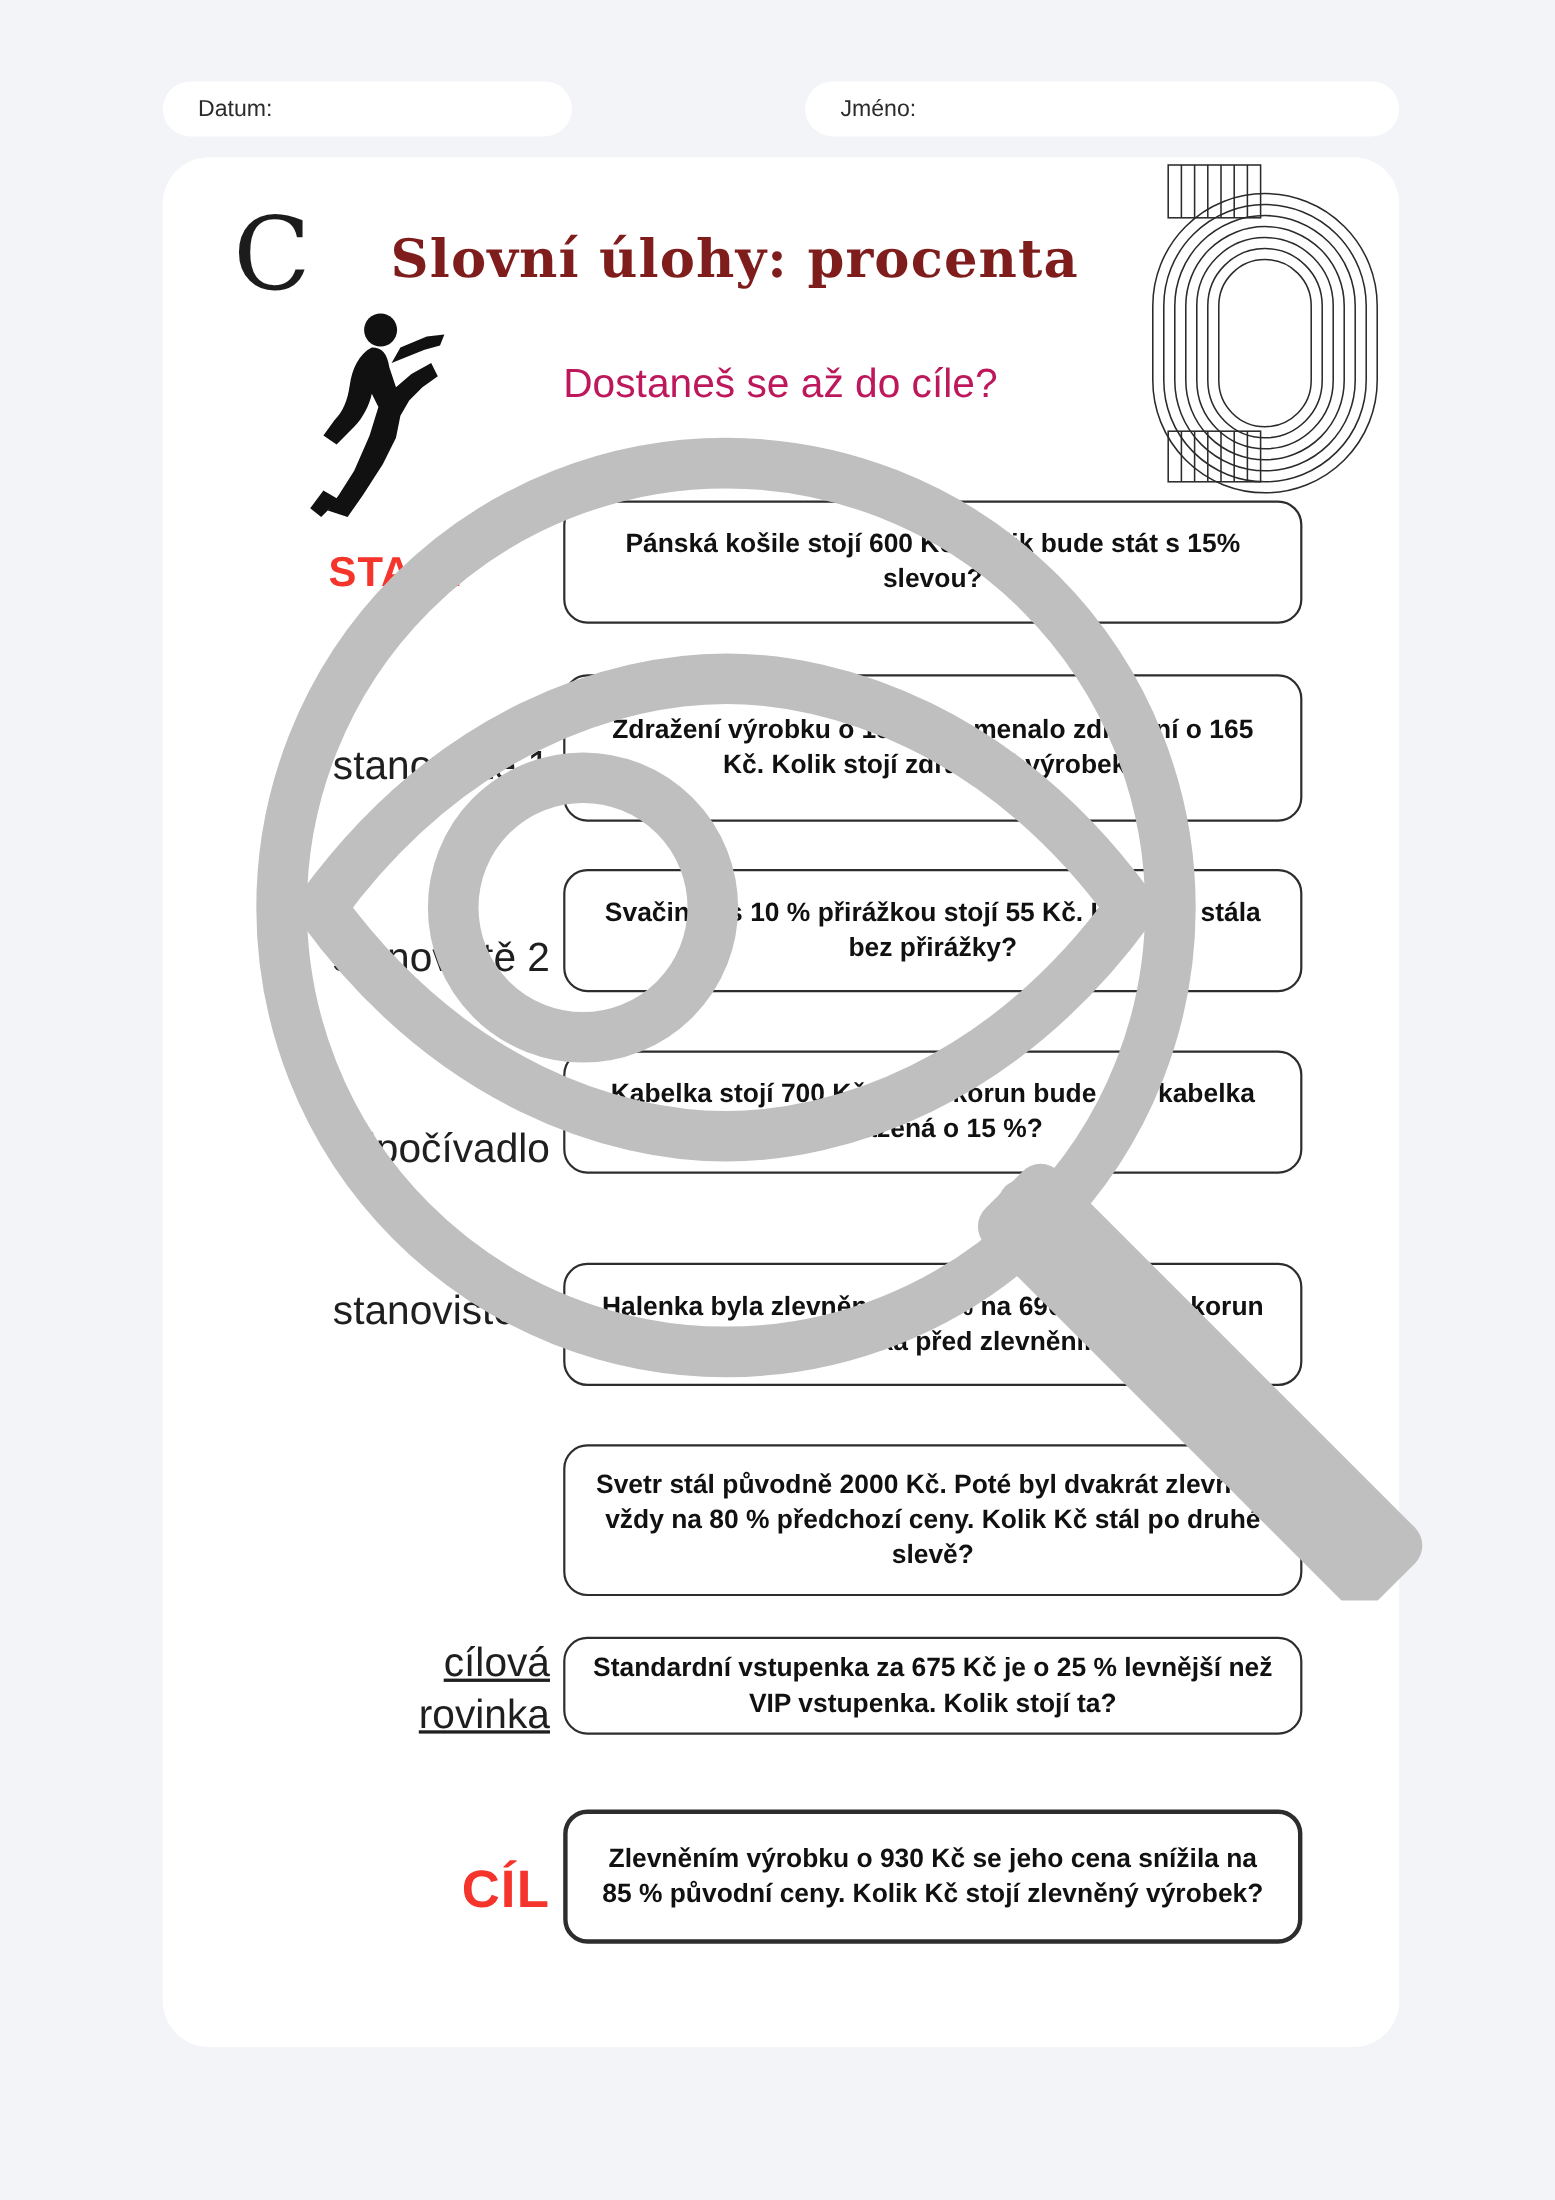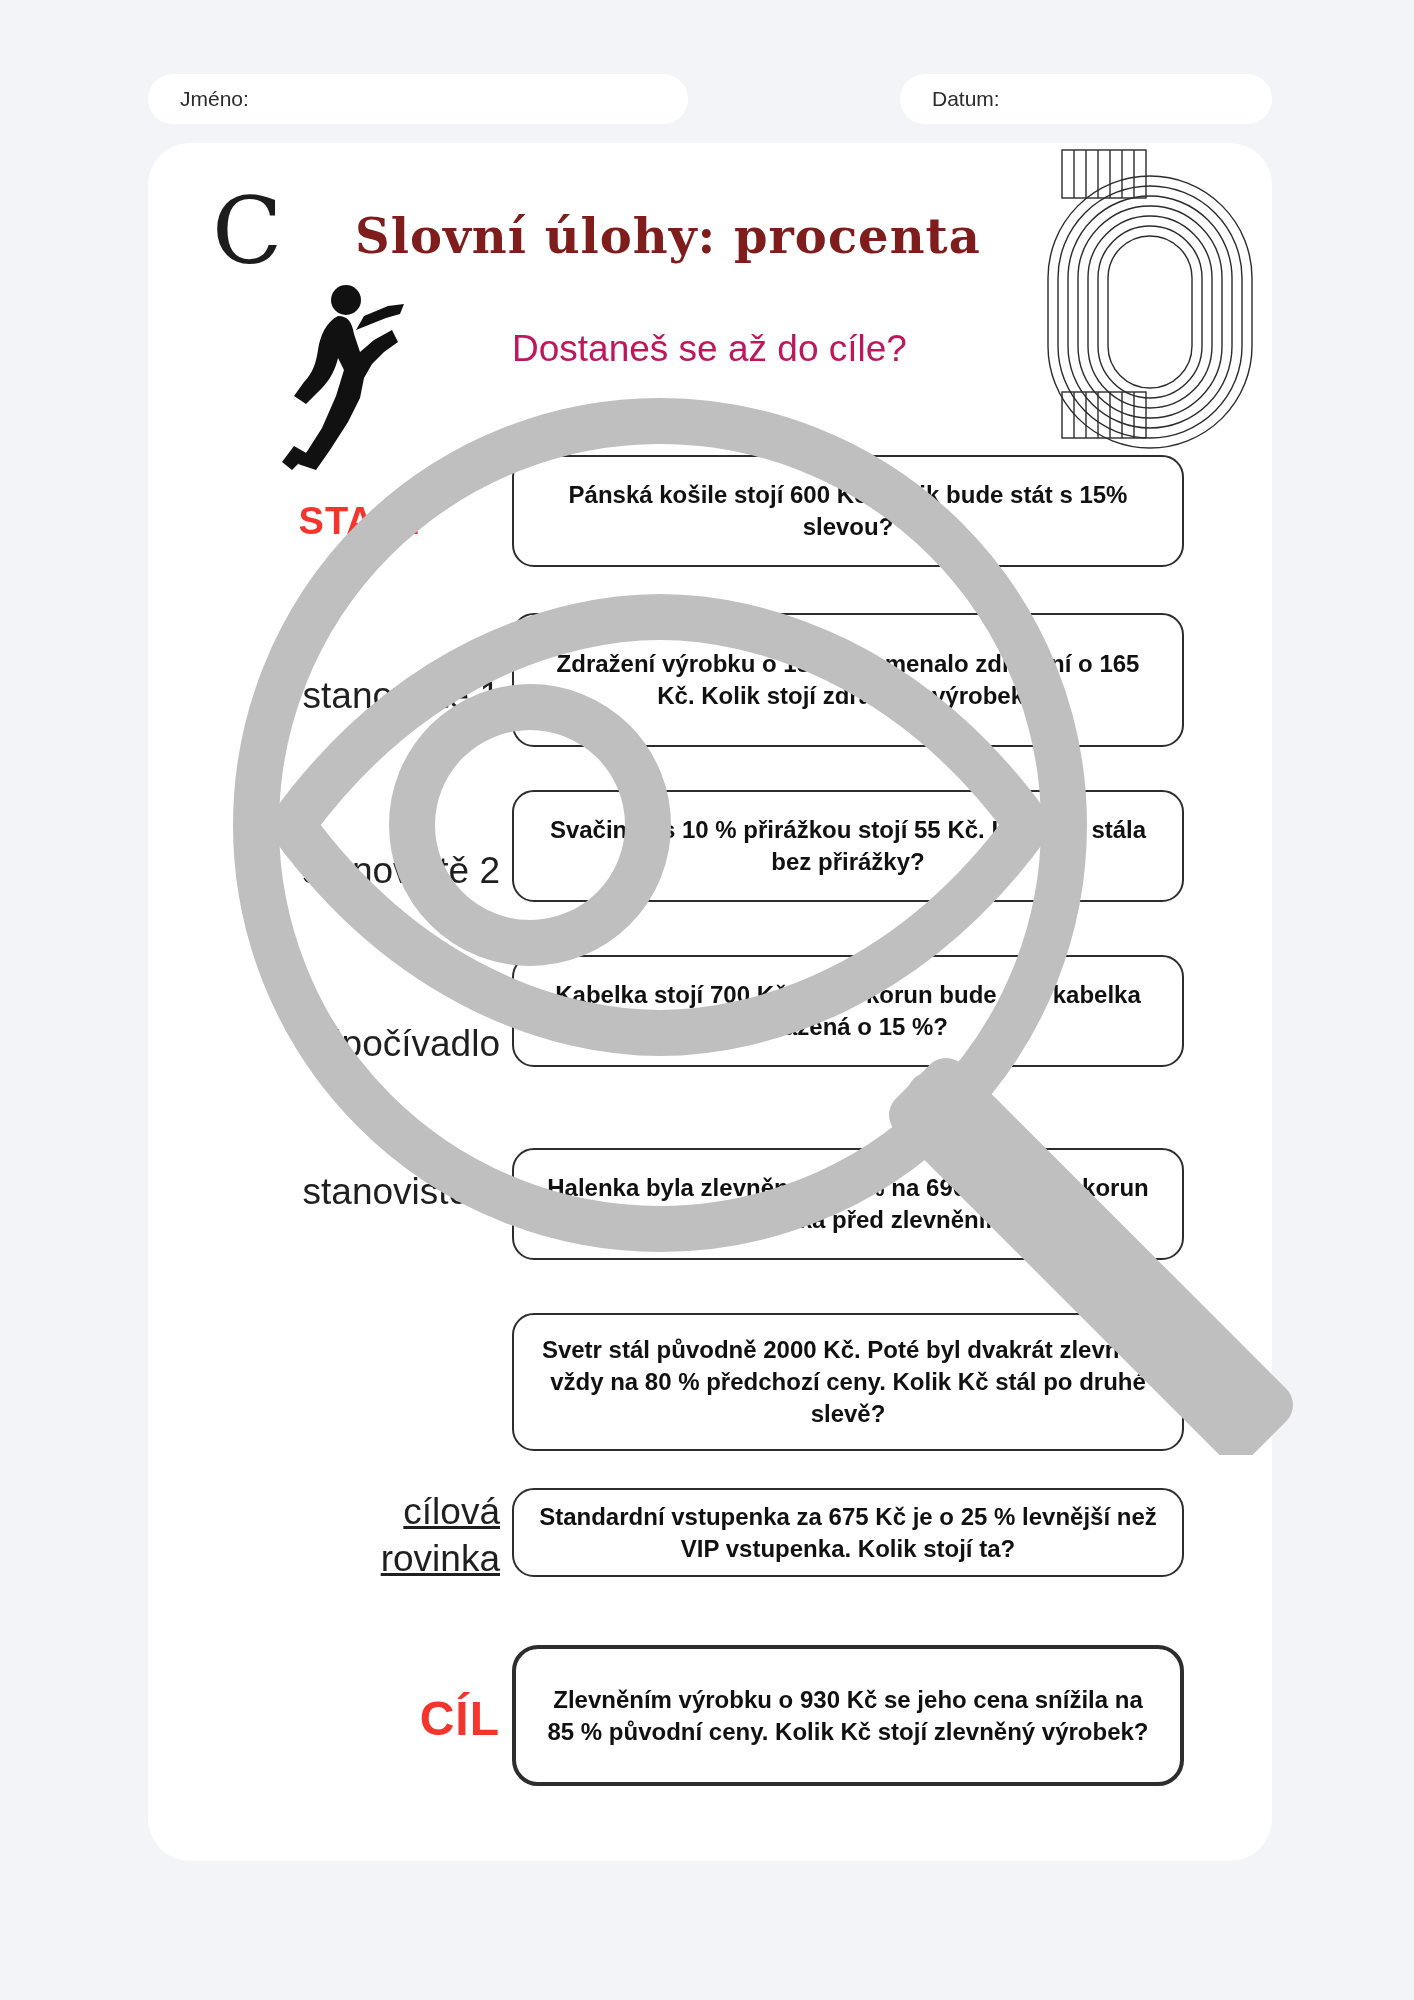--- a/index.html
+++ b/index.html
@@ -175,25 +175,25 @@
     height: 1060px;
     pointer-events: none;
   }
 </style>
 </head>
 <body>
 
 <div class="page">
 
   <div class="header-row">
+    <div class="field field-date">
+      <span class="field-label">Datum:</span>
+    </div>
     <div class="field field-name">
       <span class="field-label">Jméno:</span>
-    </div>
-    <div class="field field-date">
-      <span class="field-label">Datum:</span>
     </div>
   </div>
 
   <div class="card"></div>
 
   <div class="letter-c">C</div>
   <div class="title">Slovní úlohy: procenta</div>
   <div class="subtitle">Dostaneš se až do cíle?</div>
 
   <svg class="runner" viewBox="0 0 150 200">
@@ -242,21 +242,21 @@
     <div class="stage cil" style="top:1688px">CÍL</div>
   </div>
 
   <div class="task" style="top:455px; height:112px;">Pánská košile stojí 600 Kč. Kolik bude stát s 15% slevou?</div>
   <div class="task" style="top:613px; height:134px;">Zdražení výrobku o 15 % znamenalo zdražení o 165 Kč. Kolik stojí zdražený výrobek?</div>
   <div class="task" style="top:790px; height:112px;">Svačinda s 10 % přirážkou stojí 55 Kč. Kolik by stála bez přirážky?</div>
   <div class="task" style="top:955px; height:112px;">Kabelka stojí 700 Kč. Kolik korun bude stát kabelka zdražená o 15 %?</div>
   <div class="task" style="top:1148px; height:112px;">Halenka byla zlevněna o 25 % na 690 Kč. Kolik korun stála halenka před zlevněním?</div>
   <div class="task" style="top:1313px; height:138px;">Svetr stál původně 2000 Kč. Poté byl dvakrát zlevněn, vždy na 80 % předchozí ceny. Kolik Kč stál po druhé slevě?</div>
   <div class="task" style="top:1488px; height:89px;">Standardní vstupenka za 675 Kč je o 25 % levnější než VIP vstupenka. Kolik stojí ta?</div>
-  <div class="task last" style="top:1645px; height:141px;">
+  <div class="task last" style="top:1645px; height:122px;border-radius:22px;">
     <span>Zlevněním výrobku o 930 Kč se jeho cena snížila na 85 % původní ceny. Kolik Kč stojí zlevněný výrobek?</span>
   </div>
 
   <svg class="magnifier" viewBox="0 0 1090 1060">
     <g fill="none" stroke="#bfbfbf" stroke-width="46" stroke-linecap="round" stroke-linejoin="round">
       <circle cx="430" cy="430" r="404"></circle>
       <path d="M700 700 L1010 1010"></path>
       <path d="M700 700 L1010 1010" stroke-width="0"></path>
     </g>
     <g fill="none" stroke="#bfbfbf" stroke-width="46" stroke-linecap="round" stroke-linejoin="round">

